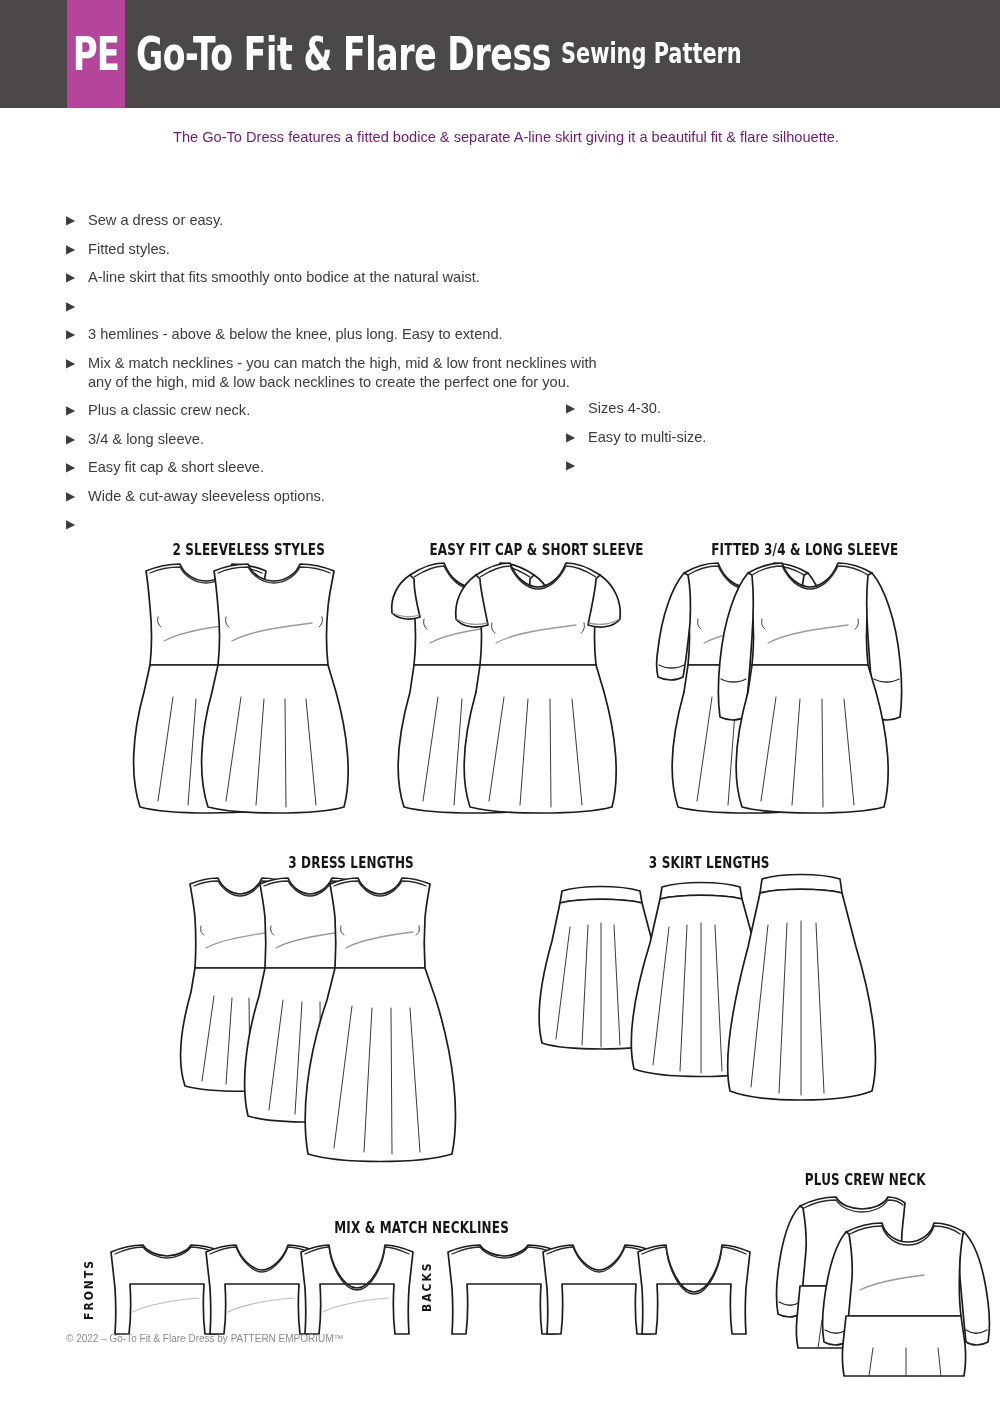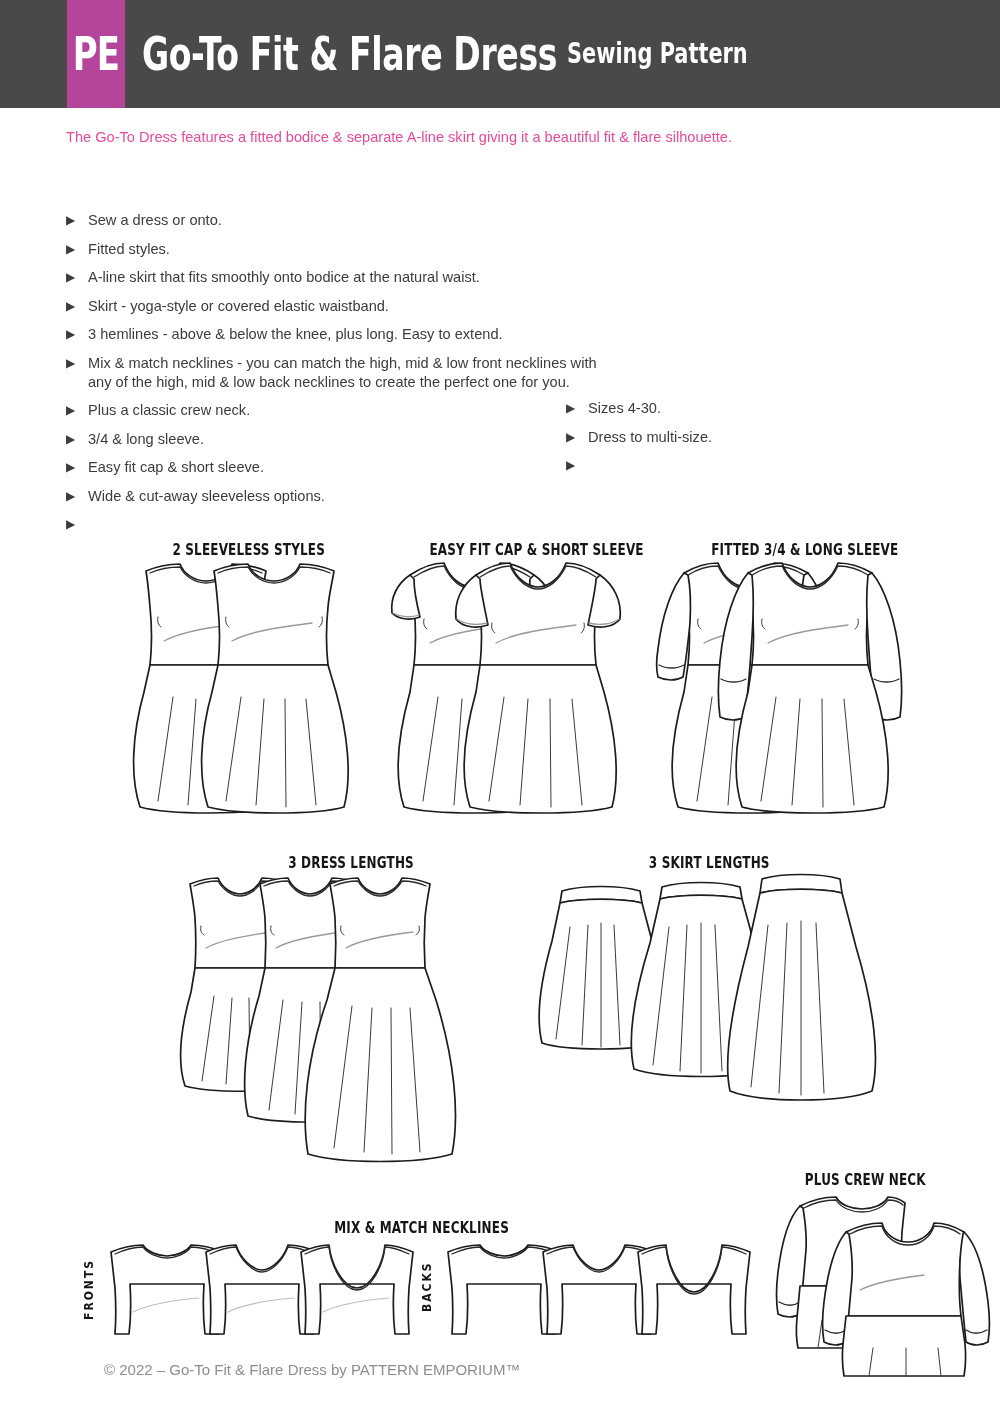--- a/index.html
+++ b/index.html
@@ -30,21 +30,21 @@
     display: flex; align-items: center; justify-content: center;
     color: #ffffff;
     font-family: "Liberation Sans Narrow", "DejaVu Sans Condensed", "Liberation Sans", sans-serif;
     font-weight: bold;
     font-size: 46px;
     letter-spacing: -1px;
     transform: scaleX(0.82);
     transform-origin: center;
   }
   .header-title-wrap {
-    position: absolute; left: 142px; top: 0; height: 108px;
+    position: absolute; left: 136px; top: 0; height: 108px;
     display: flex; align-items: center; gap: 0;
   }
   .title-main {
     color: #ffffff;
     font-family: "Liberation Sans Narrow", "DejaVu Sans Condensed", "Liberation Sans", sans-serif;
     font-weight: bold;
     font-size: 46px;
     letter-spacing: -0.5px;
     transform: scaleX(0.80);
     transform-origin: left center;
@@ -60,23 +60,24 @@
     white-space: nowrap;
     margin-left: -94px;
     padding-bottom: 2px;
   }
 
   
   .intro { position: absolute; left: 66px; top: 128px; width: 880px; }
   .intro p {
     font-size: 14.6px;
     line-height: 18px;
-    color: #ec4899;
+    color: #701a75;
     margin-bottom: 14px;
     white-space: nowrap;
+    text-align: center;
   }
 
   
   .bullets-left { position: absolute; left: 66px; top: 211px; width: 560px; }
   .bullets-right { position: absolute; left: 566px; top: 399px; width: 400px; }
   .bullet {
     display: flex;
     align-items: flex-start;
     margin-bottom: 9.5px;
   }
@@ -121,24 +122,23 @@
   .art { position: absolute; }
   svg.fig { display: block; overflow: visible; }
   .ln   { fill:#ffffff; stroke:#1c1c1c; stroke-width:1.7; stroke-linejoin:round; stroke-linecap:round; }
   .ln2  { fill:none;    stroke:#2a2a2a; stroke-width:1.3; stroke-linecap:round; }
   .lnt  { fill:none;    stroke:#3a3a3a; stroke-width:1.0; stroke-linecap:round; }
   .lngr { fill:none;    stroke:#9a9a9a; stroke-width:1.3; stroke-linecap:round; }
   .lnsoft { fill:none;  stroke:#bdbdbd; stroke-width:1.2; stroke-linecap:round; }
 
   
   .footer {
-    position: absolute; left: 66px; top: 1361px;
-    font-size: 15px; color: #8d8d8d;
-    white-space: nowrap;
-    margin-left: 38px;
+    position: absolute; left: 66px; top: 1333px;
+    font-size: 10px; color: #8d8d8d;
+    white-space: nowrap;
   }
 </style>
 </head>
 <body>
 
 <div class="page">
 
   <div class="header">
     <div class="logo-block"></div>
     <div class="logo-text">PE</div>
@@ -148,33 +148,32 @@
     </div>
   </div>
 
   <div class="intro">
     <p>The Go-To Dress features a fitted bodice &amp; separate A-line skirt giving it a beautiful fit &amp; flare silhouette.</p>
   </div>
 
   <div class="bullets-left">
     <div class="bullet">
         <span class="bullet-arrow">▶</span>
-        <span class="bullet-text">Sew a dress or onto.</span>
+        <span class="bullet-text">Sew a dress or easy.</span>
       </div>
     <div class="bullet">
         <span class="bullet-arrow">▶</span>
         <span class="bullet-text">Fitted styles.</span>
       </div>
     <div class="bullet">
         <span class="bullet-arrow">▶</span>
         <span class="bullet-text">A-line skirt that fits smoothly onto bodice at the natural waist.</span>
       </div>
     <div class="bullet">
         <span class="bullet-arrow">▶</span>
-        <span class="bullet-text">Skirt - yoga-style or covered elastic waistband.</span>
       </div>
     <div class="bullet">
         <span class="bullet-arrow">▶</span>
         <span class="bullet-text">3 hemlines - above &amp; below the knee, plus long. Easy to extend.</span>
       </div>
     <div class="bullet">
         <span class="bullet-arrow">▶</span>
         <span class="bullet-text">Mix &amp; match necklines - you can match the high, mid &amp; low front necklines with
 any of the high, mid &amp; low back necklines to create the perfect one for you.</span>
       </div>
@@ -199,21 +198,21 @@
       </div>
   </div>
 
   <div class="bullets-right">
     <div class="bullet">
         <span class="bullet-arrow">▶</span>
         <span class="bullet-text">Sizes 4-30.</span>
       </div>
     <div class="bullet">
         <span class="bullet-arrow">▶</span>
-        <span class="bullet-text">Dress to multi-size.</span>
+        <span class="bullet-text">Easy to multi-size.</span>
       </div>
     <div class="bullet">
         <span class="bullet-arrow">▶</span>
       </div>
   </div>
 
   <div class="sec-head" style="left:160px; top:541px;">2 SLEEVELESS STYLES</div>
   <div class="sec-head" style="left:412px; top:541px;">EASY FIT CAP &amp; SHORT SLEEVE</div>
   <div class="sec-head" style="left:696px; top:541px;">FITTED 3/4 &amp; LONG SLEEVE</div>
 

